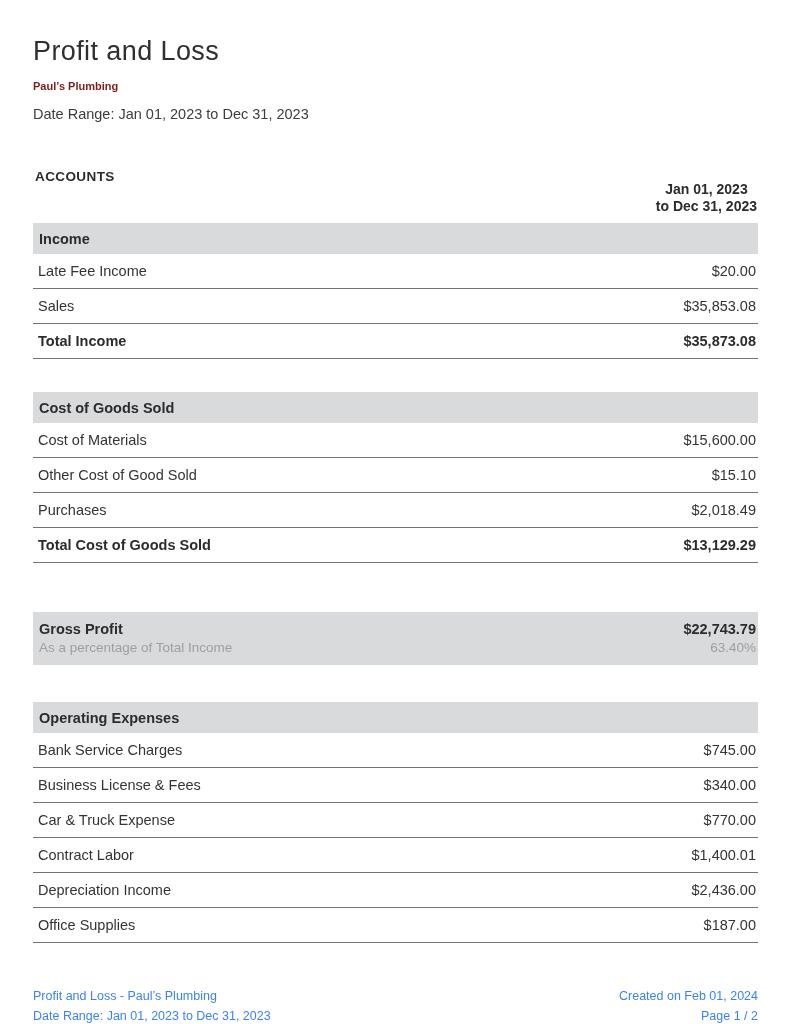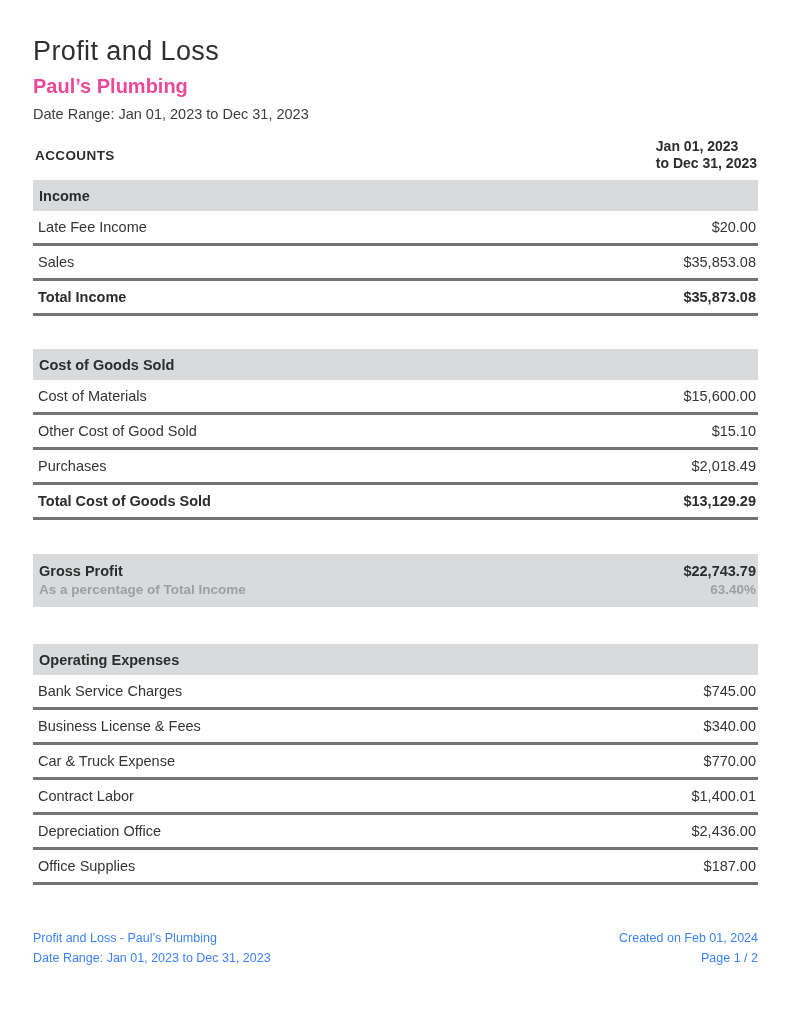--- a/index.html
+++ b/index.html
@@ -18,24 +18,24 @@
   }
   .report-title {
     font-size: 27px;
     line-height: 30px;
     font-weight: 400;
     letter-spacing: 0.4px;
     color: #2e2f30;
   }
   .company-name {
     margin-top: 9px;
-    font-size: 20px;
+    font-size: 11px;
     line-height: 23px;
     font-weight: 700;
-    color: #ec4899;
+    color: #7f1d1d;
   }
   .date-range {
     margin-top: 7px;
     font-size: 14.5px;
     line-height: 19px;
     color: #3c3d3e;
   }
   .accounts-header {
     margin-top: 14px;
     padding-bottom: 8px;
@@ -47,68 +47,69 @@
     font-size: 13.5px;
     font-weight: 700;
     letter-spacing: 0.4px;
     color: #2b2c2d;
     padding-left: 2px;
   }
   .period-label {
     font-size: 14px;
     font-weight: 700;
     line-height: 17px;
-    text-align: left;
+    text-align: center;
     color: #2b2c2d;
     padding-right: 1px;
+    margin-top: 43px;
   }
   .section-bar {
     height: 31px;
     background: #d9dadb;
     display: flex;
     align-items: center;
     padding-left: 6px;
     font-size: 14.5px;
     font-weight: 700;
     color: #2b2c2d;
   }
   .data-row {
     height: 35px;
     display: flex;
     justify-content: space-between;
     align-items: center;
-    border-bottom: 3px solid #737373;
+    border-bottom: 1px solid #737373;
     font-size: 14.5px;
     color: #333435;
     padding-left: 5px;
     padding-right: 2px;
   }
   .data-row .row-value { text-align: right; }
   .data-row.total-row { font-weight: 700; color: #2b2c2d; }
   .section-gap-33 { margin-top: 33px; }
-  .section-gap-34 { margin-top: 34px; }
+  .section-gap-34 { margin-top: 49px; }
   .section-gap-37 { margin-top: 37px; }
   .gross-profit-box {
     height: 53px;
     background: #d9dadb;
     display: flex;
     justify-content: space-between;
     align-items: center;
     padding: 0 2px 0 6px;
   }
   .gp-line1 {
     font-size: 14.5px;
     line-height: 19px;
     font-weight: 700;
     color: #2b2c2d;
   }
   .gp-line2 {
     font-size: 13.5px;
     line-height: 18px;
-    font-weight: 700;
+    font-weight: 400;
     color: #9d9fa0;
   }
   .gp-right { text-align: right; }
   .report-footer {
     margin-top: 44px;
     display: flex;
     justify-content: space-between;
     font-size: 12.5px;
     line-height: 19.5px;
     color: #3b82f6;
@@ -191,21 +192,21 @@
     </div>
     <div class="data-row">
       <span class="row-label">Car &amp; Truck Expense</span>
       <span class="row-value">$770.00</span>
     </div>
     <div class="data-row">
       <span class="row-label">Contract Labor</span>
       <span class="row-value">$1,400.01</span>
     </div>
     <div class="data-row">
-      <span class="row-label">Depreciation Office</span>
+      <span class="row-label">Depreciation Income</span>
       <span class="row-value">$2,436.00</span>
     </div>
     <div class="data-row">
       <span class="row-label">Office Supplies</span>
       <span class="row-value">$187.00</span>
     </div>
   </div>
 
   <div class="report-footer">
     <div class="footer-left">

